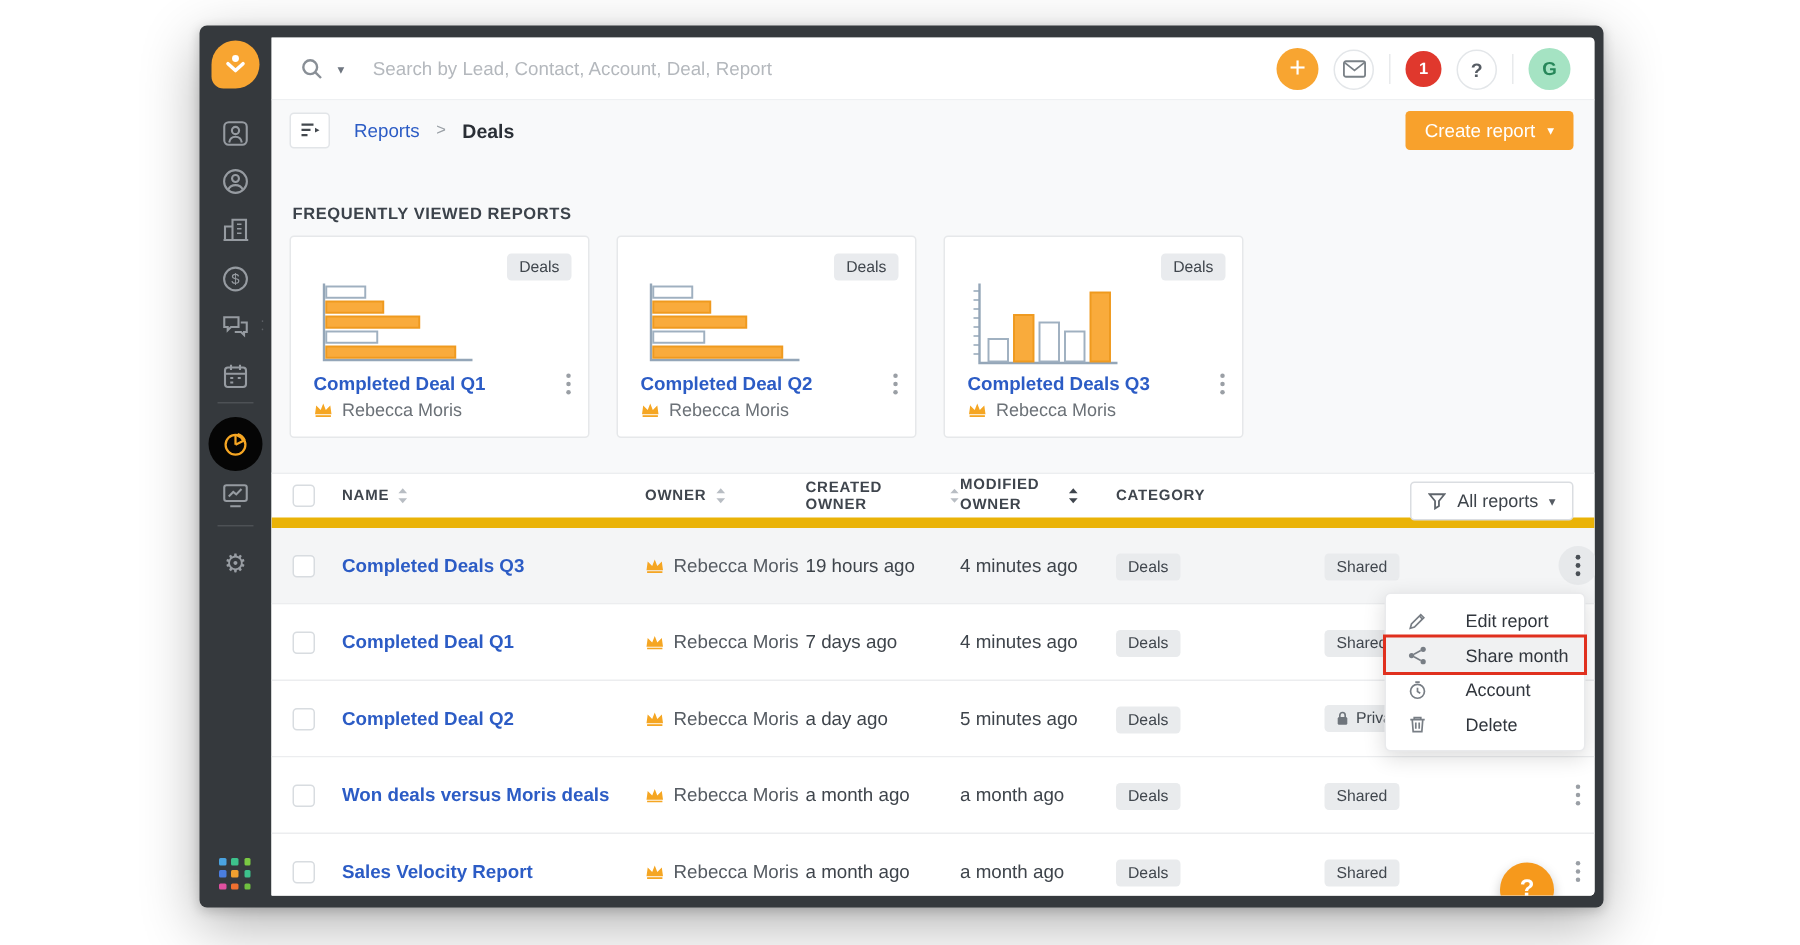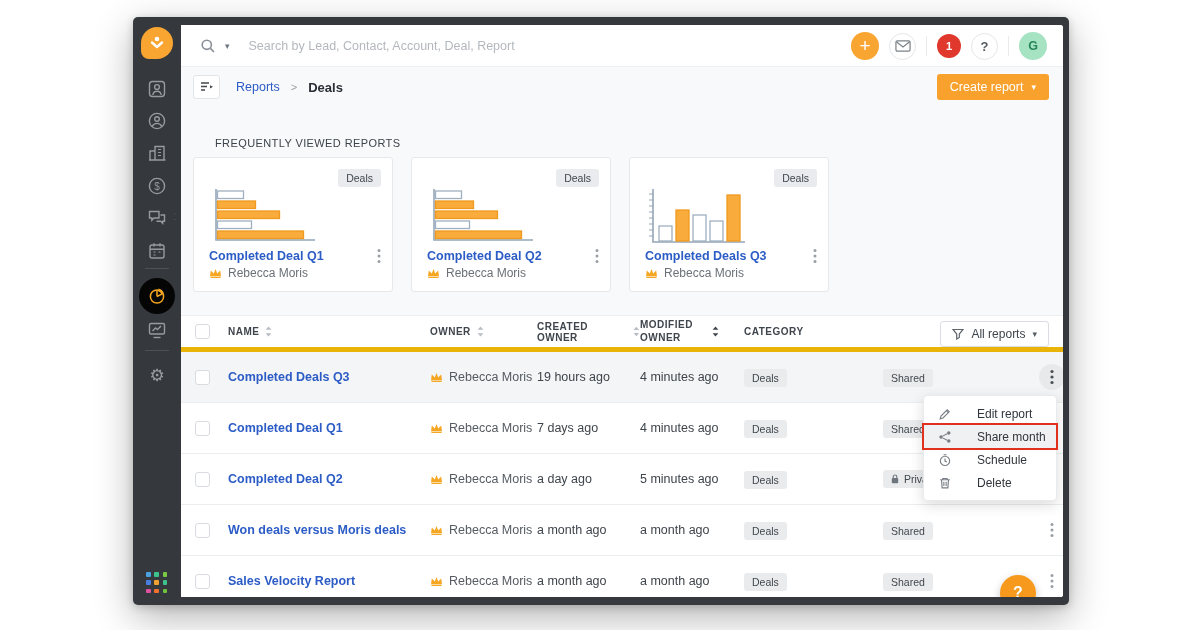--- a/index.html
+++ b/index.html
@@ -48,36 +48,36 @@
   .crumb-row { position:absolute; left:12px; top:6px; right:14px; height:28px; display:flex; align-items:center; }
   .crumb-toggle { width:27px; height:24px; background:#fff; border:1px solid #e2e5e8; border-radius:3px;
     display:flex; align-items:center; justify-content:center; margin-right:16px; }
   .crumb-link { color:#2c5cc5; font-size:12.5px; }
   .crumb-sep { color:#9aa0a6; font-size:11px; margin:0 11px; }
   .crumb-cur { color:#2a2f36; font-size:13px; font-weight:bold; }
   .create-btn { position:absolute; right:0; top:1px; height:26px; background:#f8a12c; border:none; border-radius:3px;
     color:#fff; font-size:12.5px; padding:0 13px; display:flex; align-items:center; gap:8px; cursor:pointer; font-family:inherit; }
   .create-btn .caret { font-size:9px; }
 
-  .section-title { position:absolute; left:14px; top:70px; font-size:11px; font-weight:normal; color:#3c434b; letter-spacing:.4px;margin-left:20px; }
+  .section-title { position:absolute; left:14px; top:70px; font-size:11px; font-weight:bold; color:#3c434b; letter-spacing:.4px; }
 
   
   .card { position:absolute; top:90px; width:200px; height:135px; background:#fff; border:1px solid #e6e8ea; border-radius:3px; }
   .card1 { left:12px; } .card2 { left:230px; } .card3 { left:448px; }
   .card-badge { position:absolute; top:11px; right:11px; background:#e9ebee; border-radius:3px; padding:3px 8px;
     font-size:10.5px; color:#41474e; }
   .card-chart { position:absolute; left:15px; top:30px; }
   .card-title-row { position:absolute; left:15px; right:11px; top:90px; display:flex; align-items:center; justify-content:space-between; }
   .card-title { color:#2c5cc5; font-size:12.5px; font-weight:bold; }
   .card-owner { position:absolute; left:15px; top:108px; display:flex; align-items:center; gap:6px; color:#6b7177; font-size:12px; }
 
   
   .table-wrap { position:absolute; left:0; top:248px; right:0; bottom:0; background:#fff; border-top:1px solid #eceef0; }
   .tgrid { display:grid; grid-template-columns:47px 202px 107px 103px 104px 139px 156px 24px; align-items:center; }
-  .thead { position:relative; height:36px; border-bottom:5px solid #eab308; }
+  .thead { position:relative; height:36px; border-bottom:7px solid #eab308; }
   .th { font-size:10px; font-weight:bold; color:#3f454d; letter-spacing:.5px; display:flex; align-items:center; gap:6px; }
   .th-mod { line-height:1.25; }
   .th-mod-wrap { display:flex; align-items:center; gap:14px; }
   .filter-btn { position:absolute; right:14px; top:5px; height:26px; background:#fff; border:1px solid #dadde1; border-radius:3px;
     display:flex; align-items:center; gap:7px; padding:0 11px; font-size:12px; color:#3e444b; cursor:pointer; font-family:inherit; }
   .filter-btn .caret { font-size:9px; color:#555b63; }
 
   .trow { height:51px; border-bottom:1px solid #ecedef; position:relative; background:#fff; }
   .trow.hovered { background:#f4f5f6; }
   .cell-name { color:#2c5cc5; font-size:12.5px; font-weight:bold; }
@@ -518,21 +518,21 @@
               </span>
             <span>Share month</span>
           </div>
           <div class="ctx-item">
             <span class="ctx-ico">
                 <svg width="14" height="14" viewBox="0 0 16 16" fill="none" stroke="#787e85" stroke-width="1.3">
                   <circle cx="8" cy="9" r="5.3"></circle>
                   <path d="M8 6.2v3l2.1 1.2M6.3 2h3.4"></path>
                 </svg>
               </span>
-            <span>Schedule</span>
+            <span>Account</span>
           </div>
           <div class="ctx-item">
             <span class="ctx-ico">
                 <svg width="14" height="14" viewBox="0 0 16 16" fill="none" stroke="#787e85" stroke-width="1.3">
                   <path d="M2.5 4.3h11M5.5 4.3V2.8h5v1.5M4 4.3l.7 9.2h6.6l.7-9.2M6.7 6.5v4.8M9.3 6.5v4.8"></path>
                 </svg>
               </span>
             <span>Delete</span>
           </div>
         </div>

